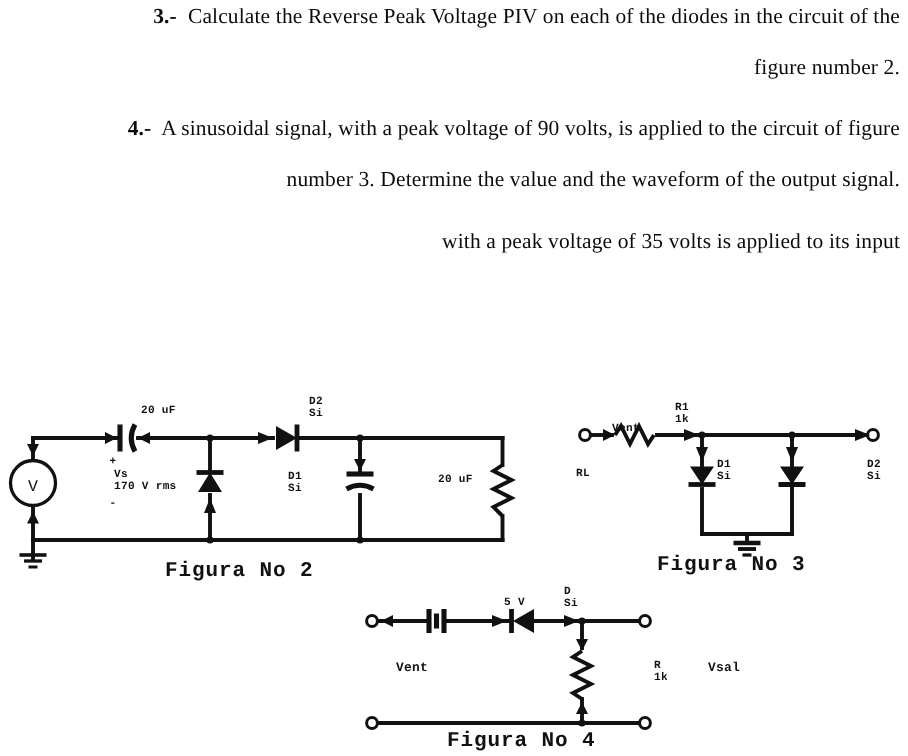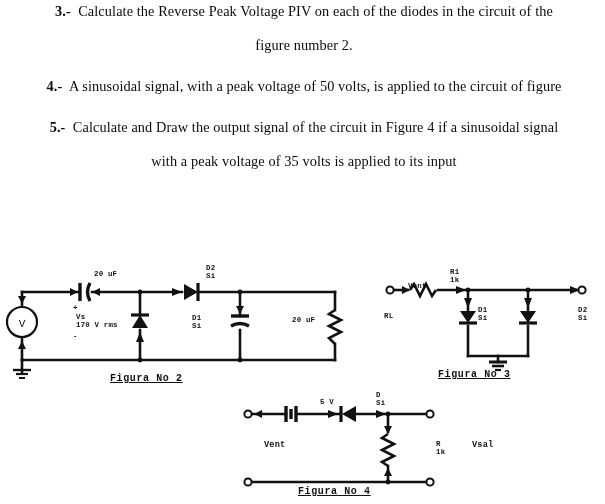--- a/index.html
+++ b/index.html
@@ -25,21 +25,21 @@
   .questions {
     position: absolute;
     left: 8px;
     top: 2px;
     width: 592px;
   }
   .q {
     font-size: 14.3px;
     line-height: 19px;
     margin-bottom: 13px;
-    text-align: center;
+    text-align: right;
     letter-spacing: 0.1px;
   }
   .q .num {
     font-weight: bold;
   }
   .q .line {
     display: block;
     white-space: nowrap;
   }
   .q .line + .line {
@@ -52,26 +52,25 @@
     left: 0; top: 0;
     width: 605px; height: 504px;
     pointer-events: none;
   }
   .fig {
     position: absolute;
   }
   .cap {
     position: absolute;
     font-family: "Liberation Mono", "DejaVu Sans Mono", monospace;
-    font-size: 10px;
+    font-size: 14px;
     font-weight: bold;
     letter-spacing: 0.6px;
     color: #111;
     white-space: nowrap;
-    text-decoration: underline;
   }
   .lbl {
     position: absolute;
     font-family: "Liberation Mono", "DejaVu Sans Mono", monospace;
     font-size: 7.4px;
     font-weight: bold;
     line-height: 8.4px;
     letter-spacing: 0.2px;
     color: #111;
     white-space: pre;
@@ -89,25 +88,25 @@
 <div class="page">
 
   <div class="questions">
 
     <div class="q">
       <span class="line"><span class="num">3.-</span>&nbsp; <span>Calculate the Reverse Peak Voltage PIV on each of the diodes in the circuit of the</span></span>
       <span class="line">figure number 2.</span>
     </div>
 
     <div class="q" style="margin-top:22px;">
-      <span class="line"><span class="num">4.-</span>&nbsp; <span>A sinusoidal signal, with a peak voltage of 50 volts, is applied to the circuit of figure</span></span>
+      <span class="line"><span class="num">4.-</span>&nbsp; <span>A sinusoidal signal, with a peak voltage of 90 volts, is applied to the circuit of figure</span></span>
+      <span class="line">number 3. Determine the value and the waveform of the output signal.</span>
     </div>
 
     <div class="q" style="margin-top:22px;">
-      <span class="line"><span class="num">5.-</span>&nbsp; <span>Calculate and Draw the output signal of the circuit in Figure 4 if a sinusoidal signal</span></span>
       <span class="line">with a peak voltage of 35 volts is applied to its input</span>
     </div>
 
   </div>
 
   <div class="figures">
 
     <div class="fig" style="left:0px; top:262px; width:360px; height:120px;">
       <svg width="360" height="120" viewBox="0 0 360 120">
         <g stroke="#111" stroke-width="2.6" fill="none" stroke-linecap="square">
@@ -309,21 +308,21 @@
         </g>
 
         <g>
           <path d="M160,36 L154,40 L166,46 L154,52 L166,58 L154,64 L160,68" stroke="#111" stroke-width="2.6" fill="none"></path>
         </g>
 
         <circle cx="160" cy="16" r="2.4" fill="#111"></circle>
         <circle cx="160" cy="84" r="2.4" fill="#111"></circle>
       </svg>
 
-      <span class="lbl" style="left:56px; top:0px;text-align:right;">5 V</span>
+      <span class="lbl" style="left:72px; top:0px;text-align:right;">5 V</span>
       <span class="lbl" style="left:112px; top:-7px;">D</span>
       <span class="lbl" style="left:112px; top:1px;">Si</span>
       <span class="lbl big" style="left:0px; top:42px;">Vent</span>
       <span class="lbl big" style="left:208px; top:42px;">Vsal</span>
       <span class="lbl" style="left:172px; top:42px;">R</span>
       <span class="lbl" style="left:172px; top:50px;">1k</span>
 
       <span class="cap" style="left:70px; top:88px;">Figura No 4</span>
     </div>
 

